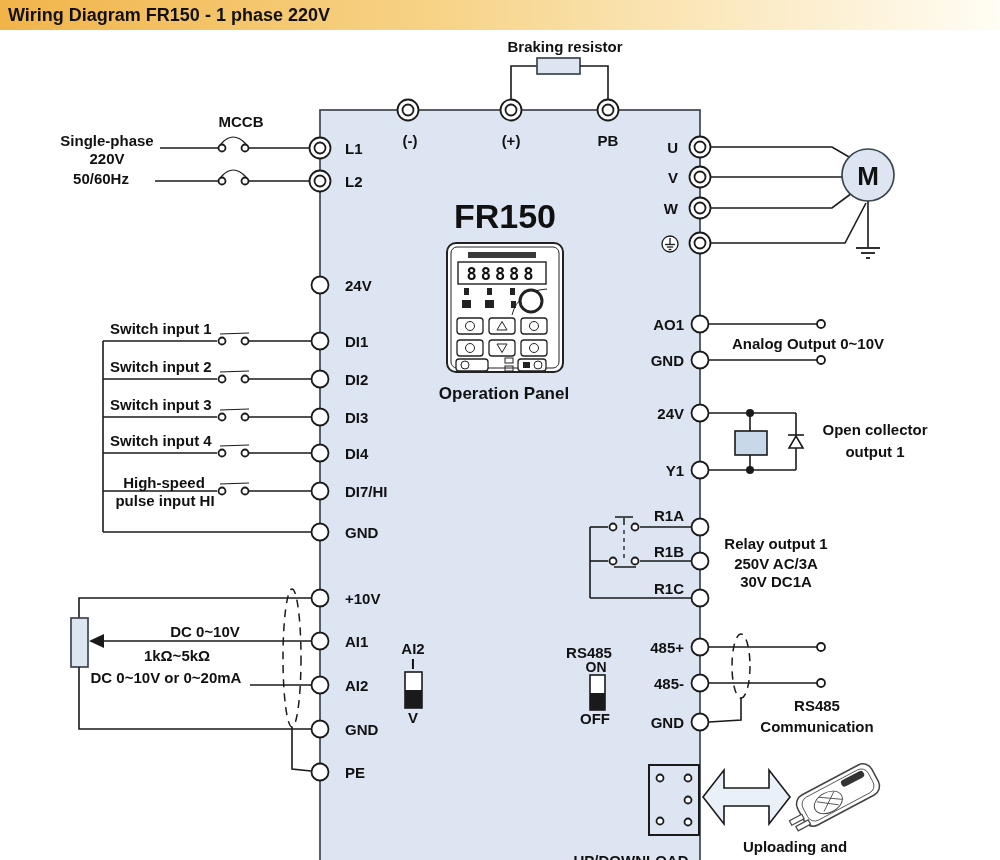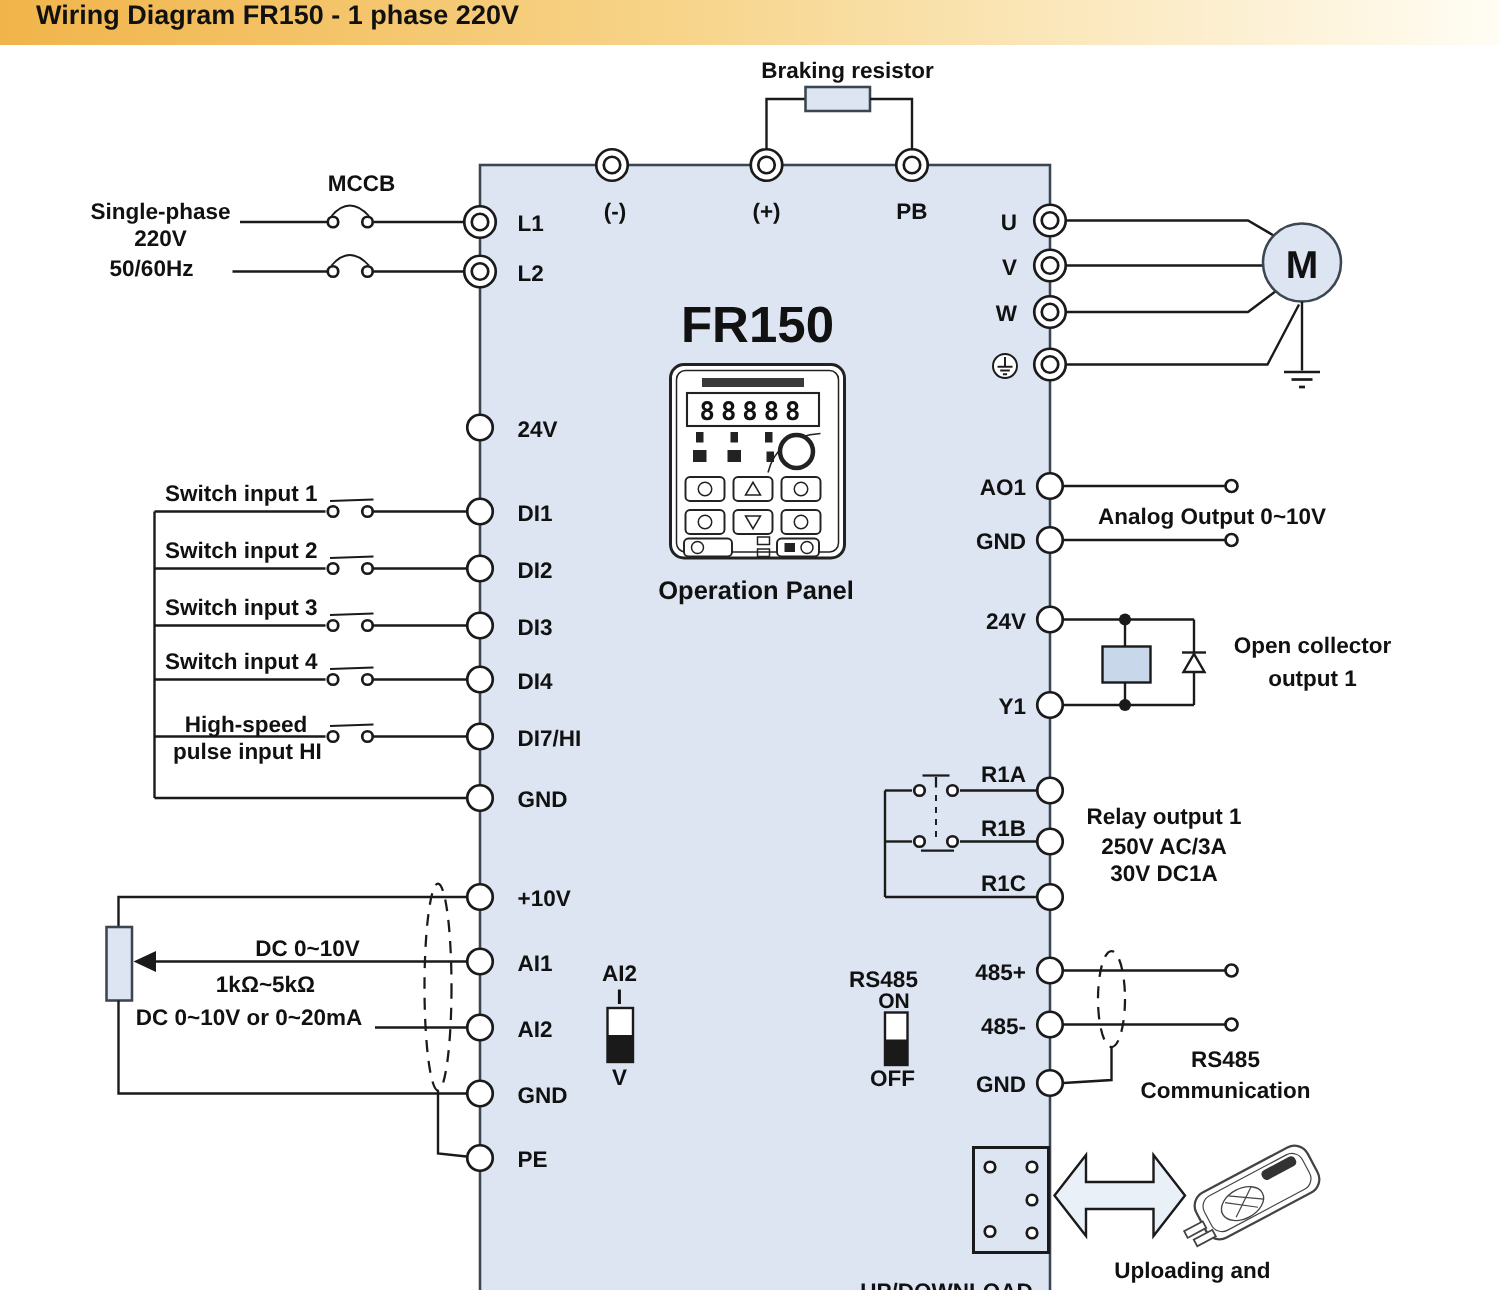--- a/index.html
+++ b/index.html
@@ -1,20 +1,20 @@
 <!DOCTYPE html>
 <html><head>
 <meta charset="utf-8">
 <style>
   html,body{margin:0;padding:0;background:#ffffff;width:1000px;height:860px;overflow:hidden;}
   #stage{position:relative;width:1000px;height:860px;font-family:"Liberation Sans",sans-serif;}
   #titlebar{
     position:absolute;top:0;left:0;width:100%;height:30px;
     background:linear-gradient(to right,#f1b44a 0%,#f7d489 45%,#fffdf4 100%);
-    display:flex;align-items:flex-start;box-sizing:border-box;padding-left:24px;
+    display:flex;align-items:center;box-sizing:border-box;padding-left:8px;
   }
   #titlebar span{font-size:18px;font-weight:bold;color:#111;}
   svg{position:absolute;top:0;left:0;}
   svg text{font-family:"Liberation Sans",sans-serif;font-weight:bold;fill:#111;}
   .t15{font-size:15px;} .t14{font-size:14px;} .t17{font-size:17px;}
   .t34{font-size:34px;} .t26{font-size:26px;} .mono{font-family:"DejaVu Sans Mono",monospace;font-size:17px;letter-spacing:4px;}
   .wire{stroke:#1a1a1a;stroke-width:1.6;fill:none;}
   .wire-thin{stroke:#1a1a1a;stroke-width:1.2;fill:none;}
   .term{stroke:#1a1a1a;stroke-width:1.8;fill:#ffffff;}
   .boxfill{fill:#dce5f1;stroke:#3c4650;stroke-width:1.7;}

